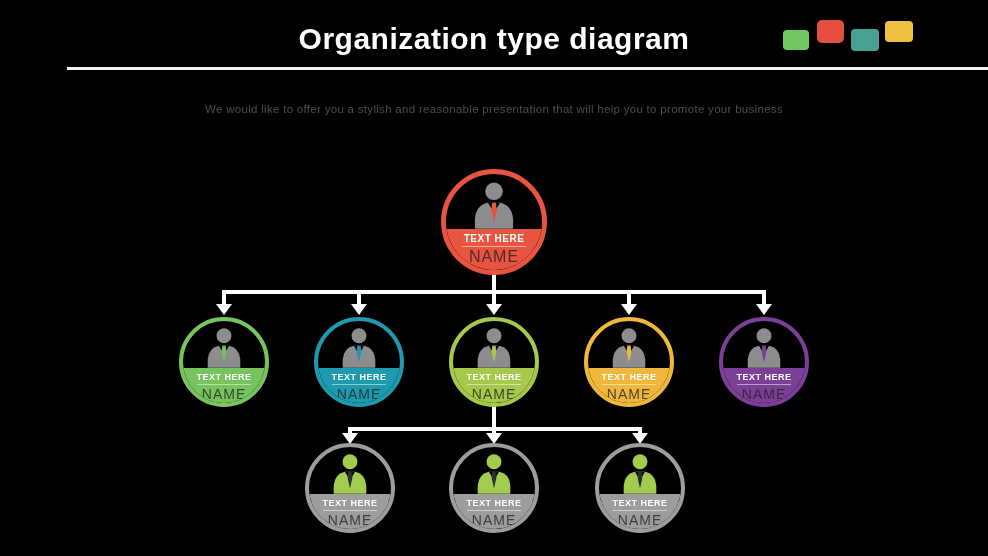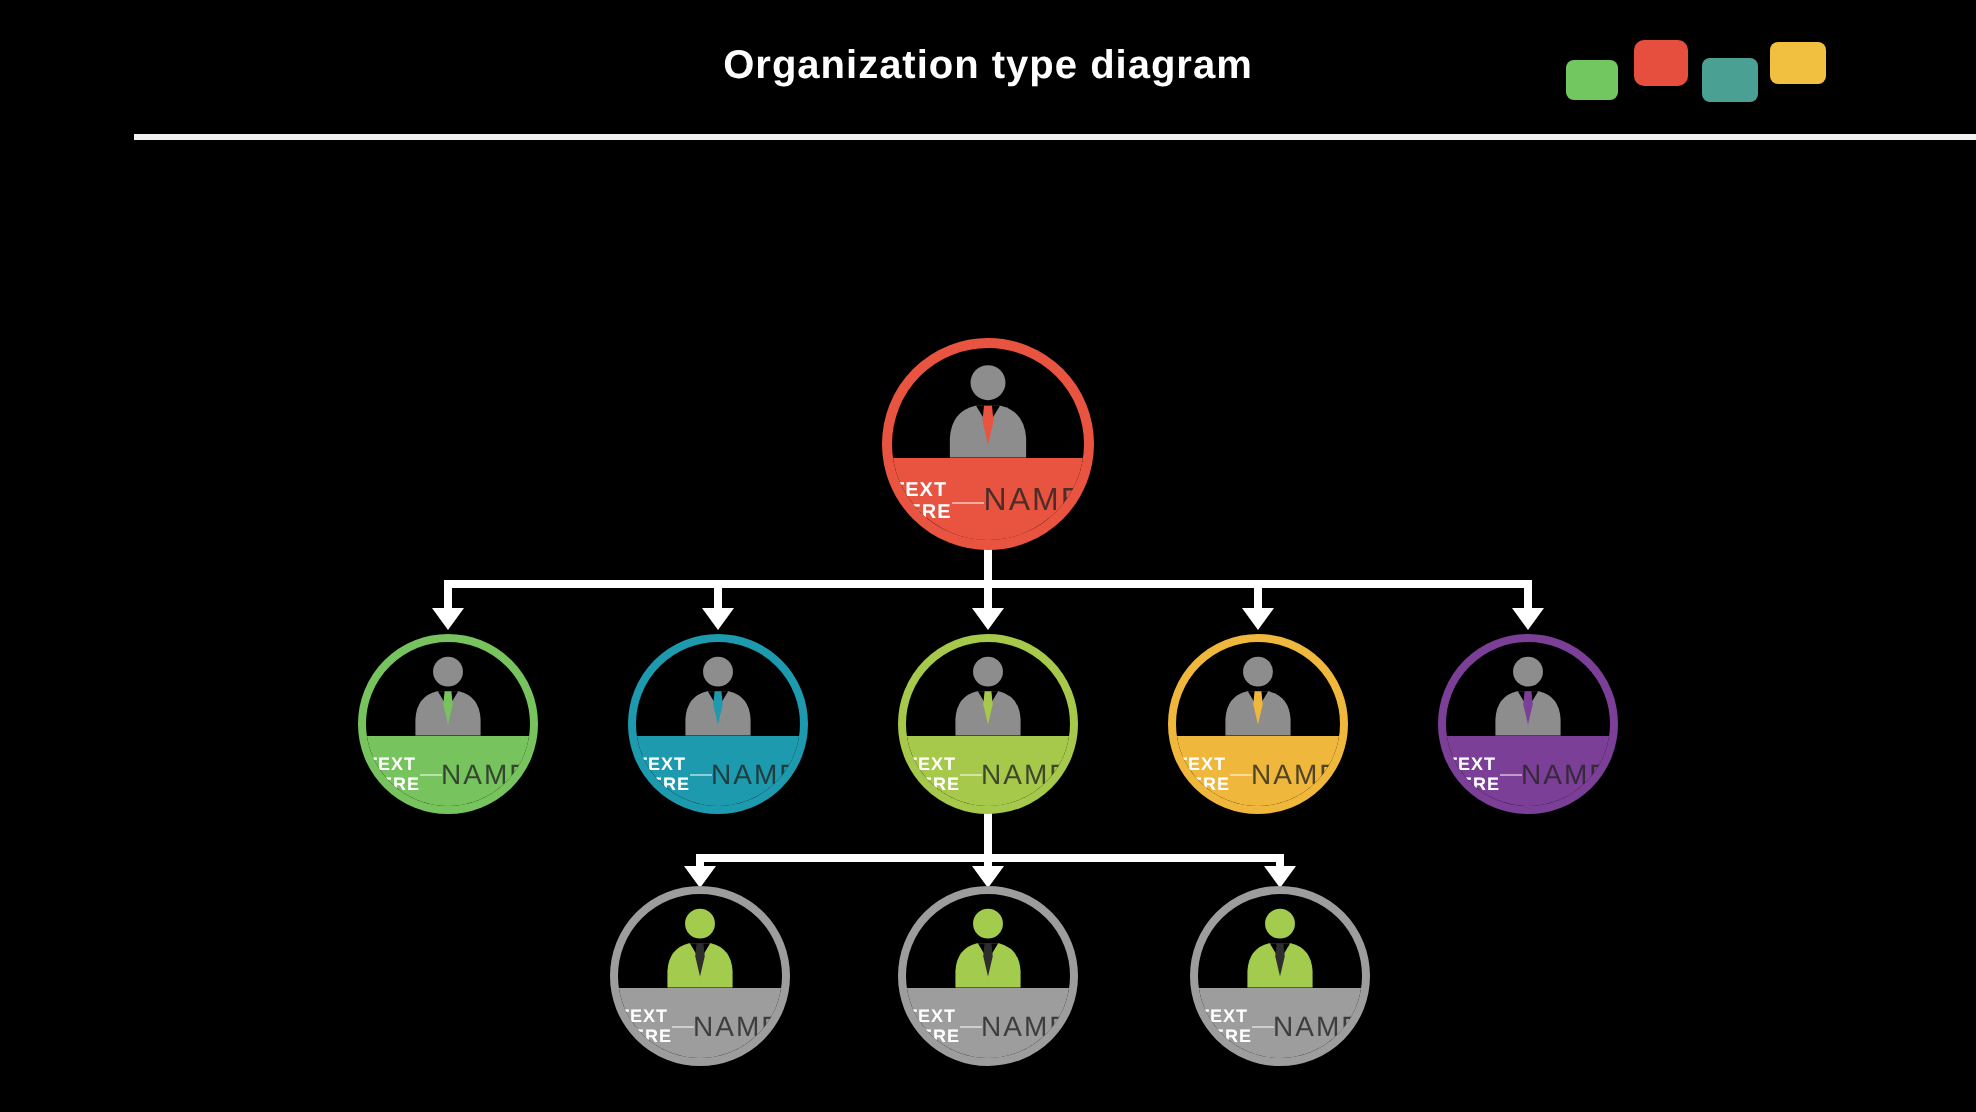--- a/index.html
+++ b/index.html
@@ -2,21 +2,21 @@
 <html><head>
 <meta charset="utf-8">
 <style>
   html,body{margin:0;padding:0;background:#000;}
   #slide{
     position:relative;width:988px;height:556px;background:#000;overflow:hidden;
     font-family:"Liberation Sans",sans-serif;
   }
   .page-title{
     position:absolute;left:0;top:22px;width:100%;text-align:center;
-    color:#fff;font-size:20px;font-weight:700;letter-spacing:.5px;
+    color:#fff;font-size:30px;font-weight:700;letter-spacing:.5px;
   }
   .title-underline{position:absolute;left:67px;right:0;top:67px;height:3px;background:#f2f2f2;}
   .subtitle{
     position:absolute;left:0;top:103px;width:100%;text-align:center;
     color:#4e4e4e;font-size:11.5px;letter-spacing:.3px;
   }
   .decor-square{position:absolute;}
   
   .cline{position:absolute;background:#fff;}
   .carrow{
@@ -26,34 +26,35 @@
   }
   
   .node{
     position:absolute;border-radius:50%;border:4px solid #fff;background:#000;
     overflow:hidden;box-sizing:border-box;
   }
   .node-icon{position:absolute;top:7%;left:50%;transform:translateX(-50%);width:54%;height:53%;}
   .node-icon svg{width:100%;height:100%;display:block;}
   .node-chord{
     position:absolute;left:0;right:0;bottom:0;height:43%;
-    display:flex;flex-direction:row;align-items:center;justify-content:flex-end;
+    display:flex;flex-direction:column;align-items:center;justify-content:flex-start;
     padding-top:4px;box-sizing:border-box;
   }
   .node-label{color:#fff;font-weight:700;letter-spacing:.5px;line-height:1.15;}
   .node-sep{width:66%;height:1px;background:rgba(255,255,255,.5);margin:2px 0 1px;}
   .node-name{color:rgba(35,35,35,.78);font-weight:400;letter-spacing:1px;line-height:1.15;}
 </style>
 </head>
 <body>
 
 <div id="slide">
 
   <div class="page-title">Organization type diagram</div>
   <div class="title-underline"></div>
+  <div class="subtitle">We would like to offer you a stylish and reasonable presentation that will help you to promote your business</div>
 
   <div>
     <div class="decor-square" style="left: 783px; top: 30px; width: 26px; height: 20px; border-radius: 4px; background: rgb(114, 199, 97);"></div>
     <div class="decor-square" style="left: 817px; top: 20px; width: 27px; height: 23px; border-radius: 5px; background: rgb(230, 79, 62);"></div>
     <div class="decor-square" style="left: 851px; top: 29px; width: 28px; height: 22px; border-radius: 4px; background: rgb(74, 160, 146);"></div>
     <div class="decor-square" style="left: 885px; top: 21px; width: 28px; height: 21px; border-radius: 4px; background: rgb(242, 192, 64);"></div>
   </div>
 
   <div>
     <div class="cline" style="left:492px;top:273px;width:4px;height:20px;"></div>

